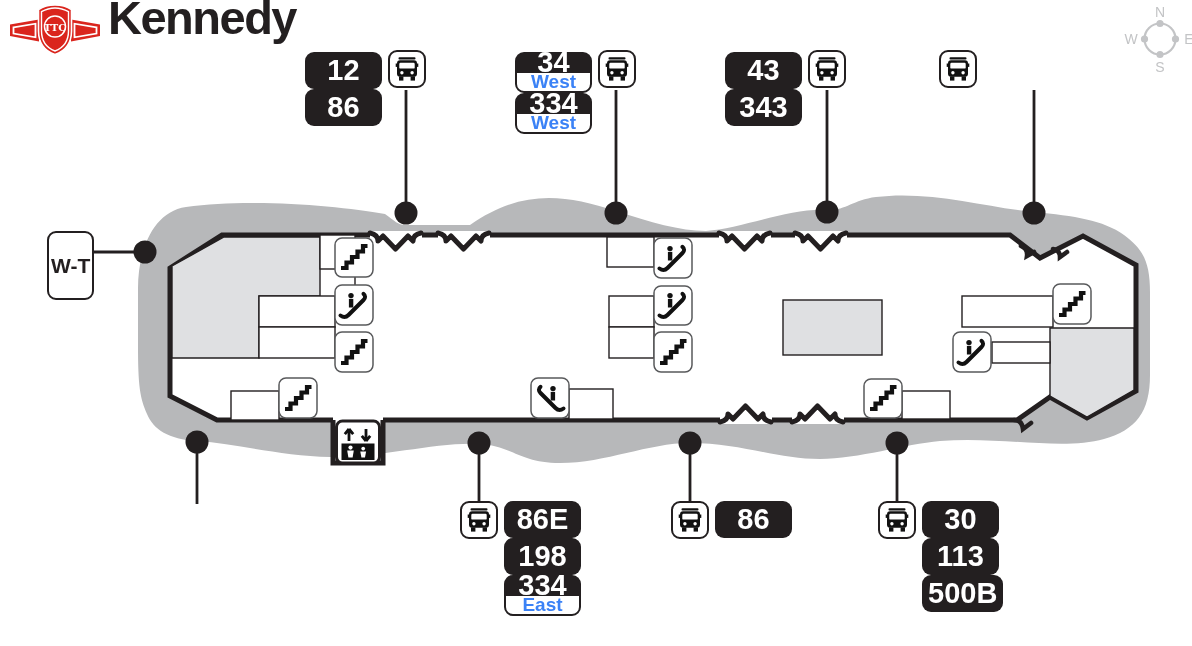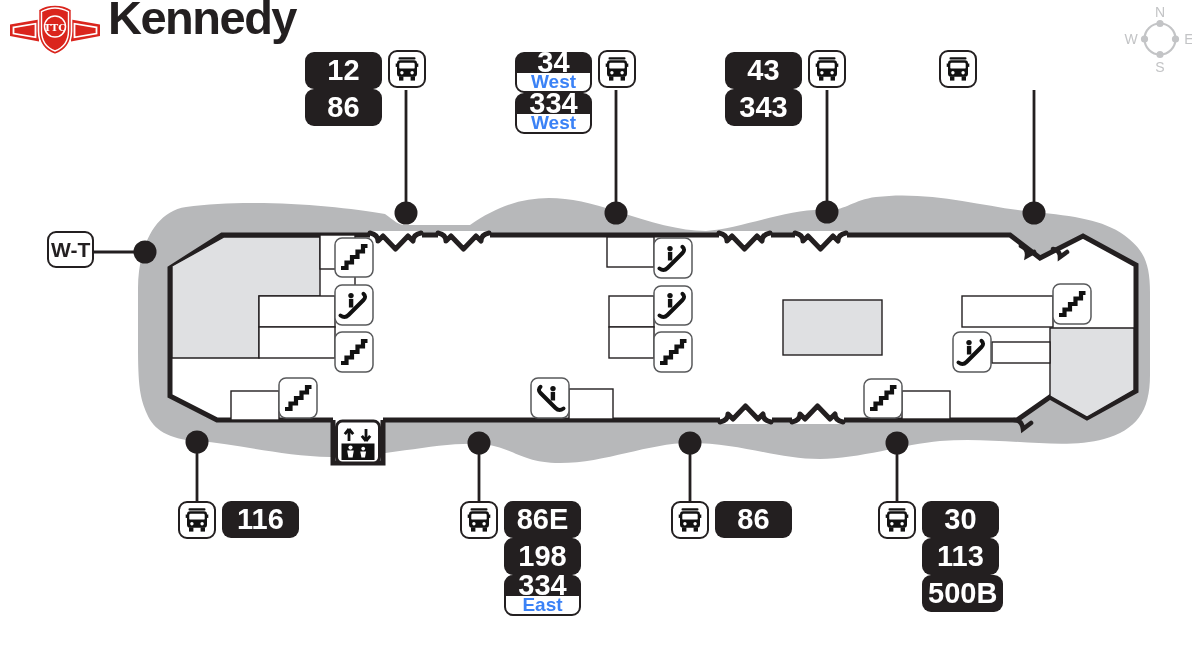--- a/index.html
+++ b/index.html
@@ -4,21 +4,21 @@
 <style>
   html,body{margin:0;padding:0;background:#fff;}
   .stage{position:relative;width:1192px;height:646px;background:#fff;overflow:hidden;
          font-family:"Liberation Sans","DejaVu Sans",sans-serif;}
   .map-svg{position:absolute;left:0;top:0;}
   .page-title{position:absolute;left:108px;top:-8px;font-size:47px;font-weight:700;
               letter-spacing:-1.5px;color:#231f20;line-height:1.1;}
   .wt-badge{position:absolute;left:47px;top:231px;min-width:39px;height:33px;
             border:2.5px solid #231f20;border-radius:9px;background:#fff;color:#231f20;
             font-size:21px;font-weight:700;display:flex;align-items:center;justify-content:center;
-            padding:0 2px;}
+            padding:16px 2px;}
   .bay-group{position:absolute;display:flex;align-items:flex-start;}
   .badges{display:flex;flex-direction:column;align-items:flex-start;gap:0;}
   .route{display:flex;flex-direction:column;align-items:stretch;}
   .route-badge{position:relative;z-index:2;min-width:77px;height:37px;box-sizing:border-box;
                padding:0 6px;background:#231f20;color:#fff;border-radius:9px;
                font-size:29px;font-weight:700;display:flex;align-items:center;justify-content:center;}
   .route.has-dir .route-badge{border-radius:9px 9px 0 0;height:21px;}
   .route-dir{position:relative;z-index:1;margin-top:-5px;height:25px;box-sizing:border-box;
              background:#fff;border:2.5px solid #231f20;border-radius:0 0 9px 9px;color:#3b82f6;
              font-size:19px;font-weight:700;display:flex;align-items:center;justify-content:center;
@@ -279,32 +279,20 @@
   </div>
 
   <div class="bay-group top" style="left:933px;top:52px">
     <div class="bus-icon-box">
       <svg width="28" height="28">
           <use href="#busg"></use>
         </svg>
     </div>
   </div>
 
-  <div class="bay-group bottom" style="left:178px;top:501px">
-    <div class="bus-icon-box">
-      <svg width="28" height="28">
-          <use href="#busg"></use>
-        </svg>
-    </div>
-    <div class="badges">
-      <div class="route">
-        <div class="route-badge">116</div>
-      </div>
-    </div>
-  </div>
 
   <div class="bay-group bottom" style="left:460px;top:501px">
     <div class="bus-icon-box">
       <svg width="28" height="28">
           <use href="#busg"></use>
         </svg>
     </div>
     <div class="badges">
       <div class="route">
         <div class="route-badge">86E</div>

